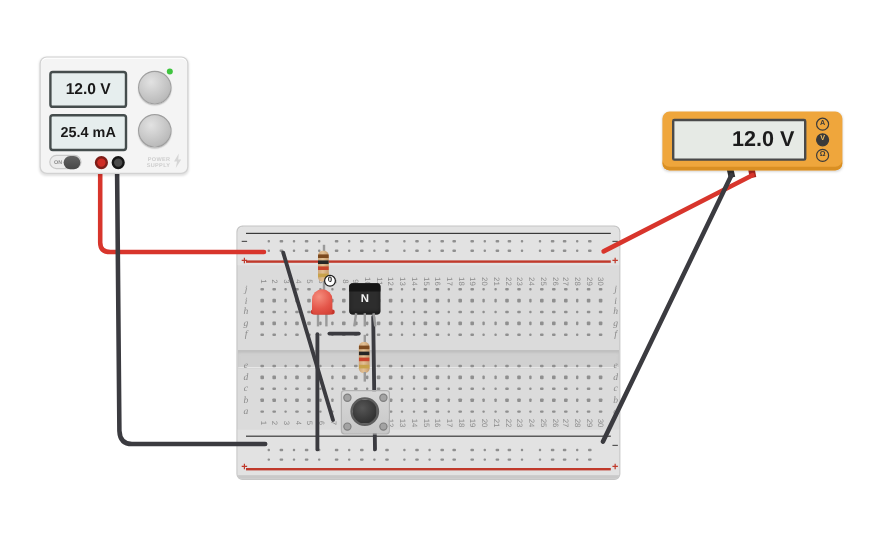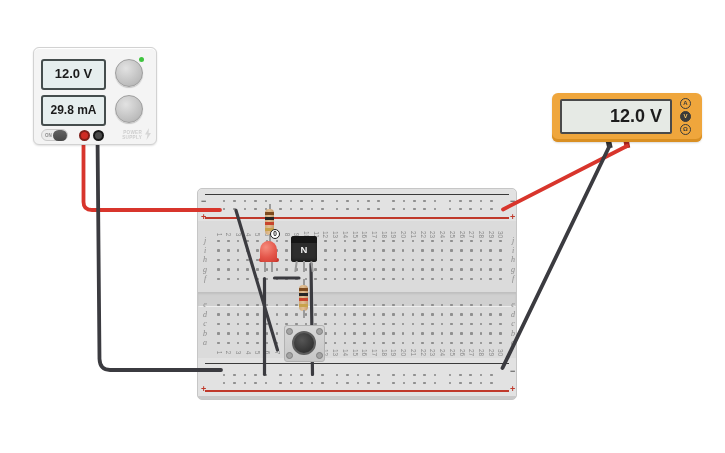--- a/index.html
+++ b/index.html
@@ -658,21 +658,21 @@
       <div class="pb-leg" style="left:2px;top:3px;"></div>
       <div class="pb-leg" style="left:32px;top:3px;"></div>
       <div class="pb-leg" style="left:2px;top:27px;"></div>
       <div class="pb-leg" style="left:32px;top:27px;"></div>
       <div id="pb-cap"></div>
     </div>
   </div>
 
   <div class="abs" id="psu">
     <div class="psu-display" id="psu-volt">12.0 V</div>
-    <div class="psu-display" id="psu-curr">29.8 mA</div>
+    <div class="psu-display" id="psu-curr">25.4 mA</div>
     <div class="knob" style="top:11px;"></div>
     <div class="knob" style="top:47px;"></div>
     <div id="psu-led"></div>
     <div id="psu-toggle">
       <div id="psu-toggle-label">ON</div>
       <div id="psu-toggle-knob"></div>
     </div>
     <div class="terminal" id="psu-term-red"></div>
     <div class="terminal" id="psu-term-black"></div>
     <div id="psu-brand">

